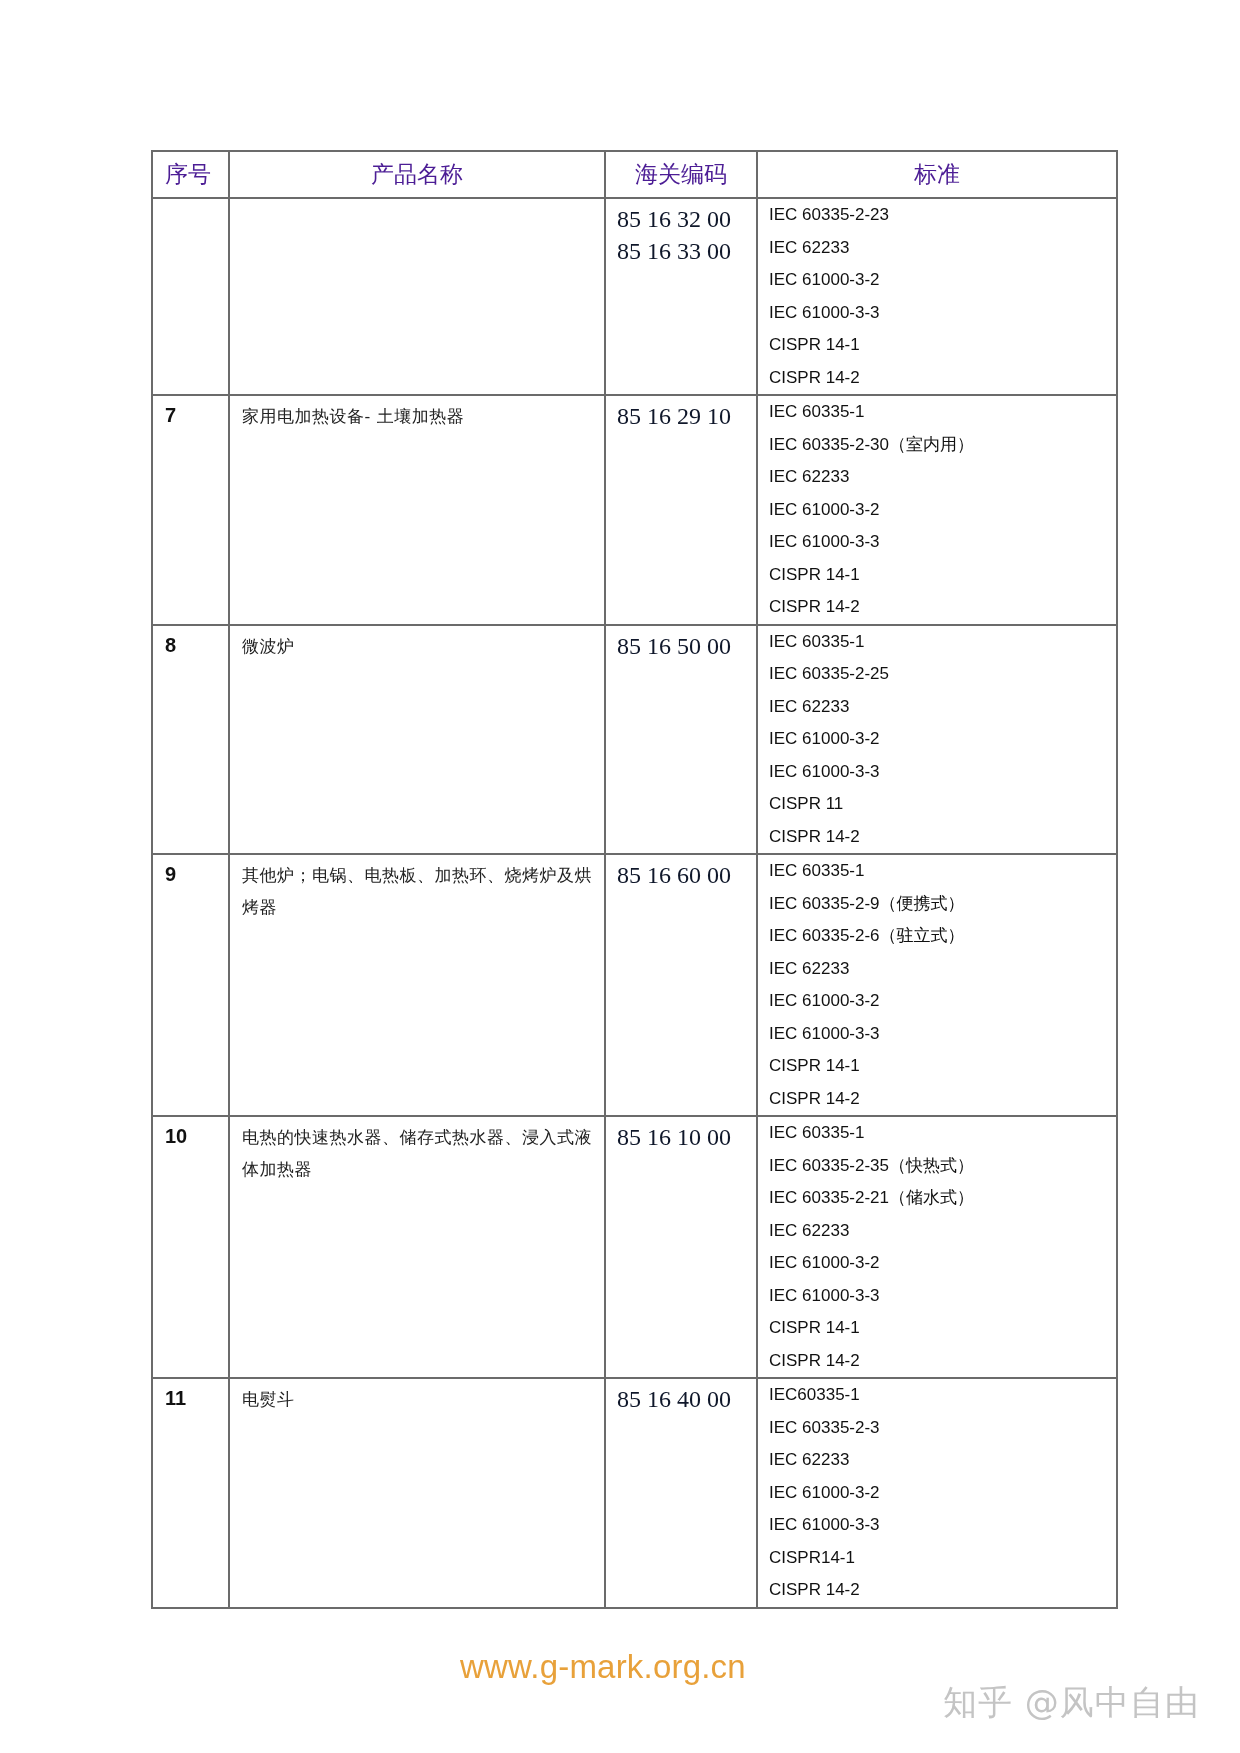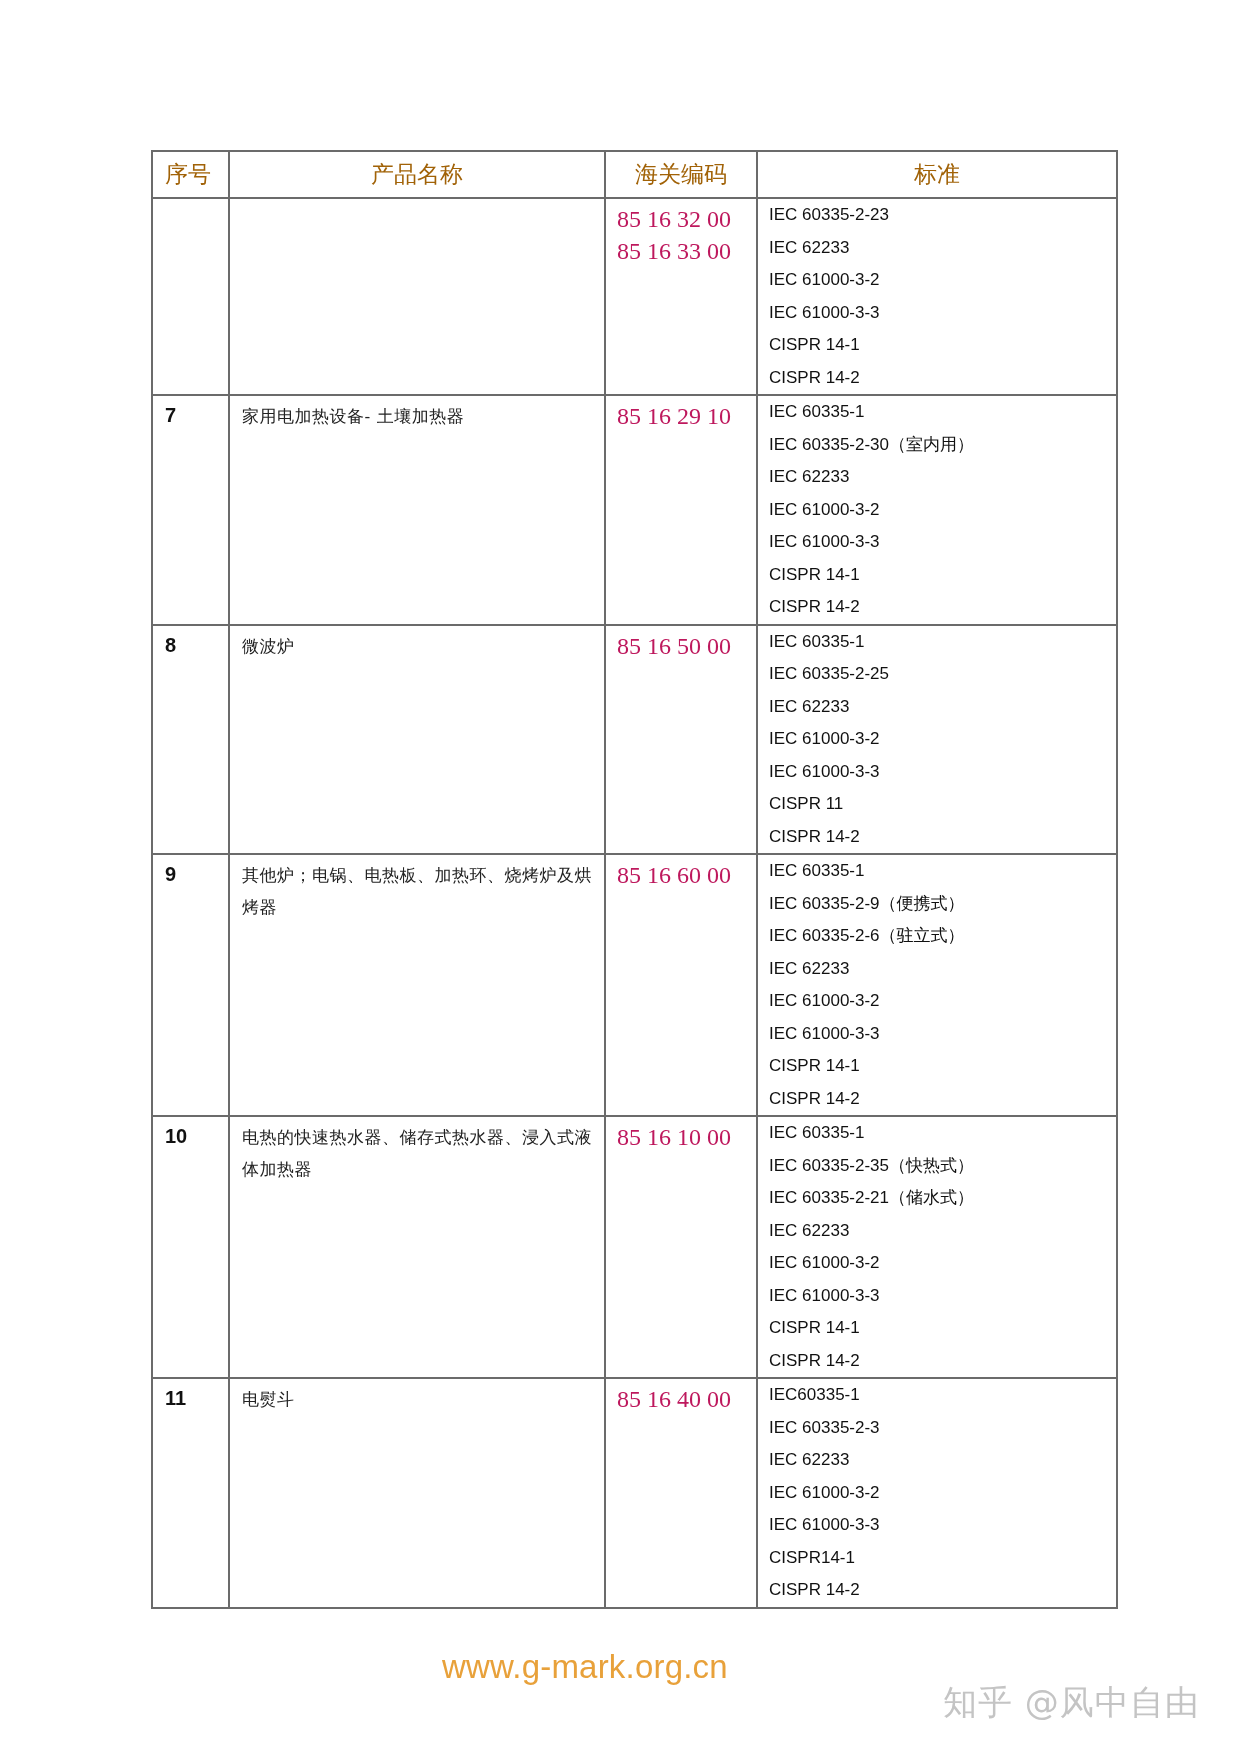--- a/index.html
+++ b/index.html
@@ -29,21 +29,21 @@
       padding: 0;
       box-sizing: border-box;
     }
     #doc-table th {
       height: 47px;
       font-weight: normal;
       font-size: 23px;
       text-align: center;
       vertical-align: middle;
       font-family: "DejaVu Serif", "Liberation Serif", serif;
-      color: #a16207;
+      color: #4c1d95;
     }
     #doc-table th.col-no { text-align: left; padding-left: 12px; }
     .col-no { width: 77px; }
     .col-name { width: 376px; margin-top: 29px; }
     .col-code { width: 152px; }
     .col-std { width: 360px; }
     td.cell-no {
       font-family: "Liberation Sans", "DejaVu Sans", sans-serif;
       font-size: 20px;
       font-weight: bold;
@@ -55,35 +55,35 @@
       line-height: 32px;
       padding: 4px 6px 0 12px !important;
       color: #222;
       letter-spacing: 0.5px;
     }
     td.cell-code {
       font-family: "Liberation Serif", "DejaVu Serif", serif;
       font-size: 24px;
       line-height: 32px;
       padding: 4px 0 0 11px !important;
-      color: #be185d;
+      color: #0f172a;
     }
     td.cell-std {
       font-family: "Liberation Sans", "DejaVu Sans", sans-serif;
       font-size: 17px;
       line-height: 32.5px;
       padding: 0 0 0 11px !important;
       color: #111;
       margin-left: 16px;
     }
     .std-line { display: block; white-space: nowrap; }
     .code-line { display: block; white-space: nowrap; }
     #footer-url {
       position: absolute;
-      left: 442px;
+      left: 460px;
       top: 1648px;
       font-family: "Liberation Sans", "DejaVu Sans", sans-serif;
       font-size: 33px;
       color: #e8a13a;
       letter-spacing: 0.2px;
     }
     #watermark {
       position: absolute;
       left: 943px;
       top: 1680px;

